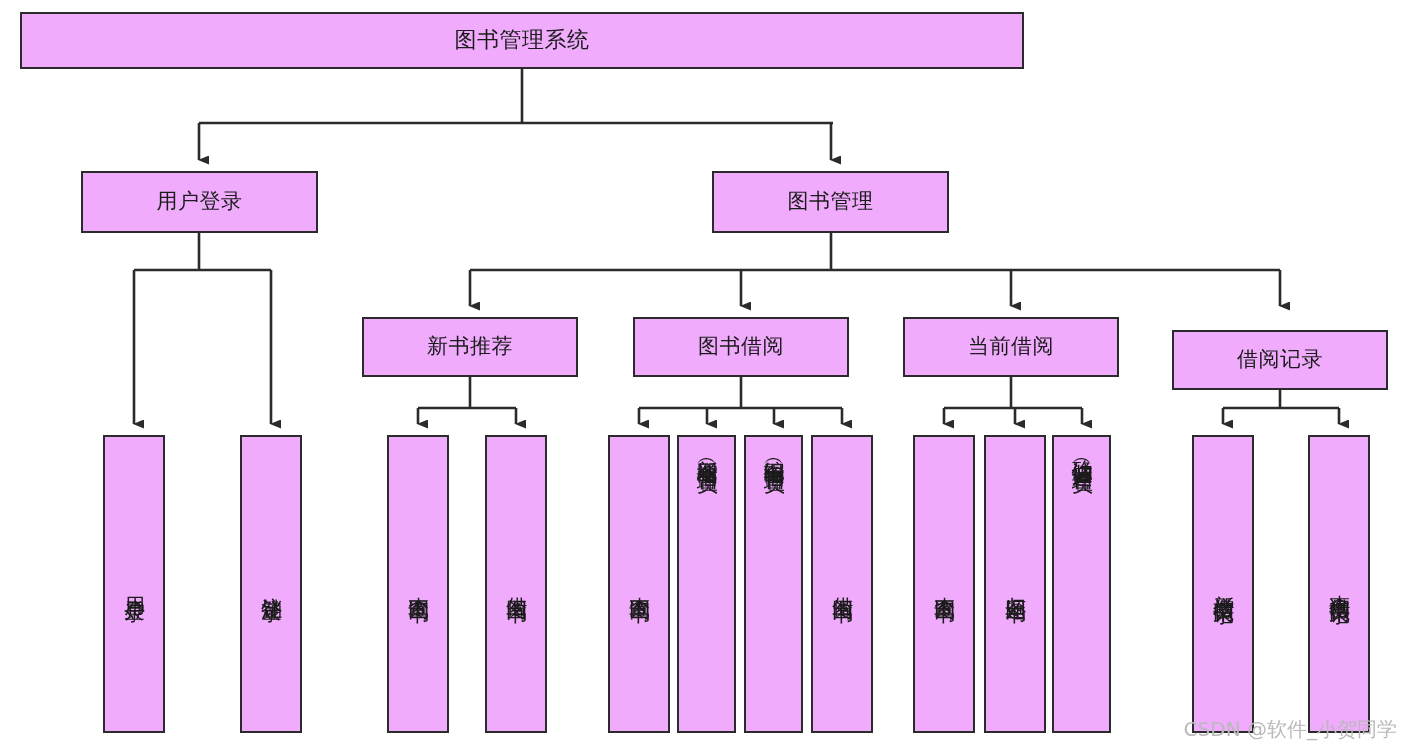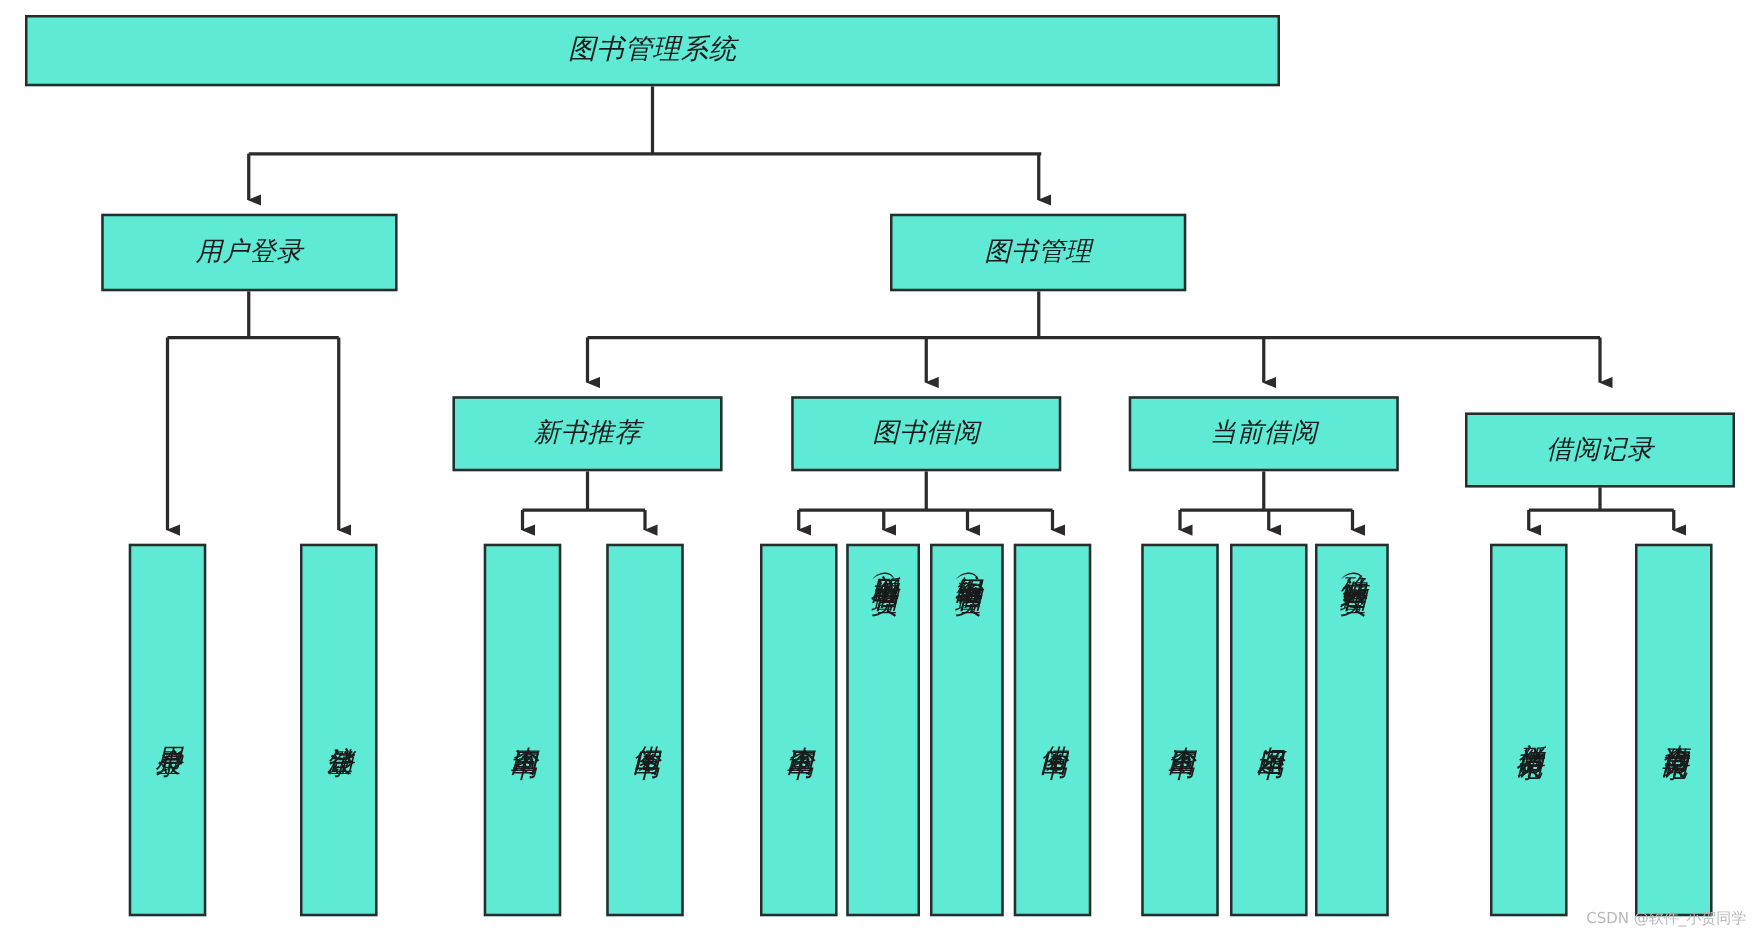--- a/index.html
+++ b/index.html
@@ -21,27 +21,26 @@
   #edges-layer {
     position: absolute;
     left: 0;
     top: 0;
     width: 1405px;
     height: 747px;
   }
   .node {
     position: absolute;
     box-sizing: border-box;
-    background: #5eead4;
+    background: #f0abfc;
     border: 2px solid #2b2b2b;
     display: flex;
     align-items: center;
     justify-content: center;
     z-index: 2;
-    font-style: italic;
   }
   .node .node-label {
     color: #1b1b1b;
     letter-spacing: 0.5px;
     white-space: nowrap;
   }
   .node-h .node-label {
     font-size: 21px;
     line-height: 1.1;
   }
@@ -61,21 +60,21 @@
     white-space: nowrap;
   }
   .node-v.center-v {
     align-items: center;
     padding-top: 0;
   }
   #watermark {
     position: absolute;
     right: 8px;
     bottom: 4px;
-    font-size: 12px;
+    font-size: 20px;
     color: #b9b9b9;
     z-index: 5;
     white-space: nowrap;
     pointer-events: none;
   }
 </style>
 </head>
 <body>
 
 <div id="diagram-root">

